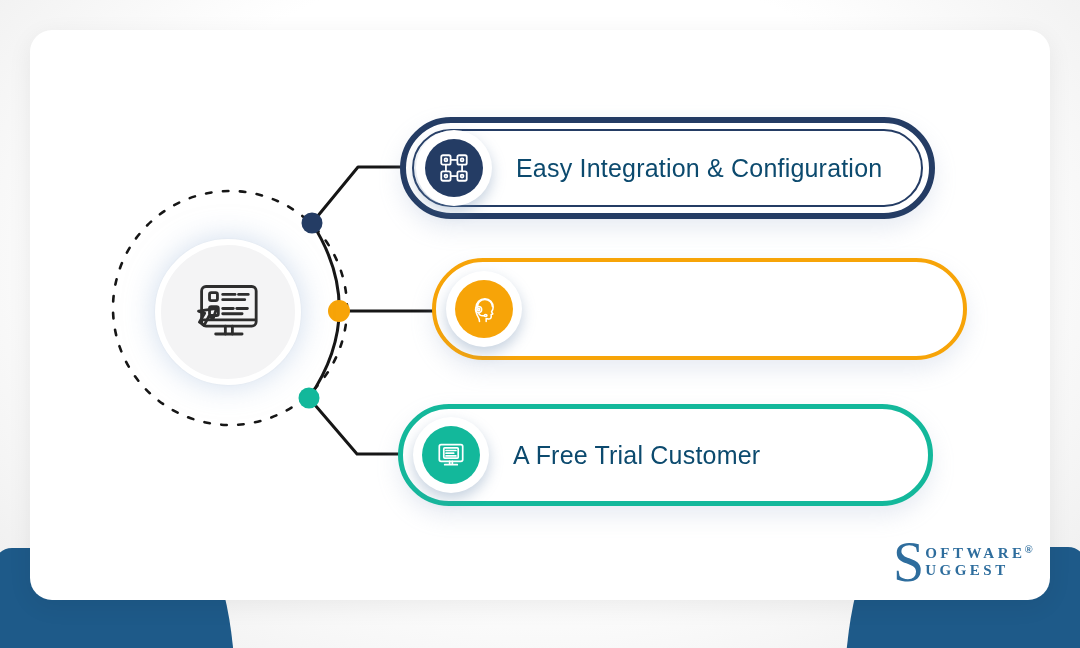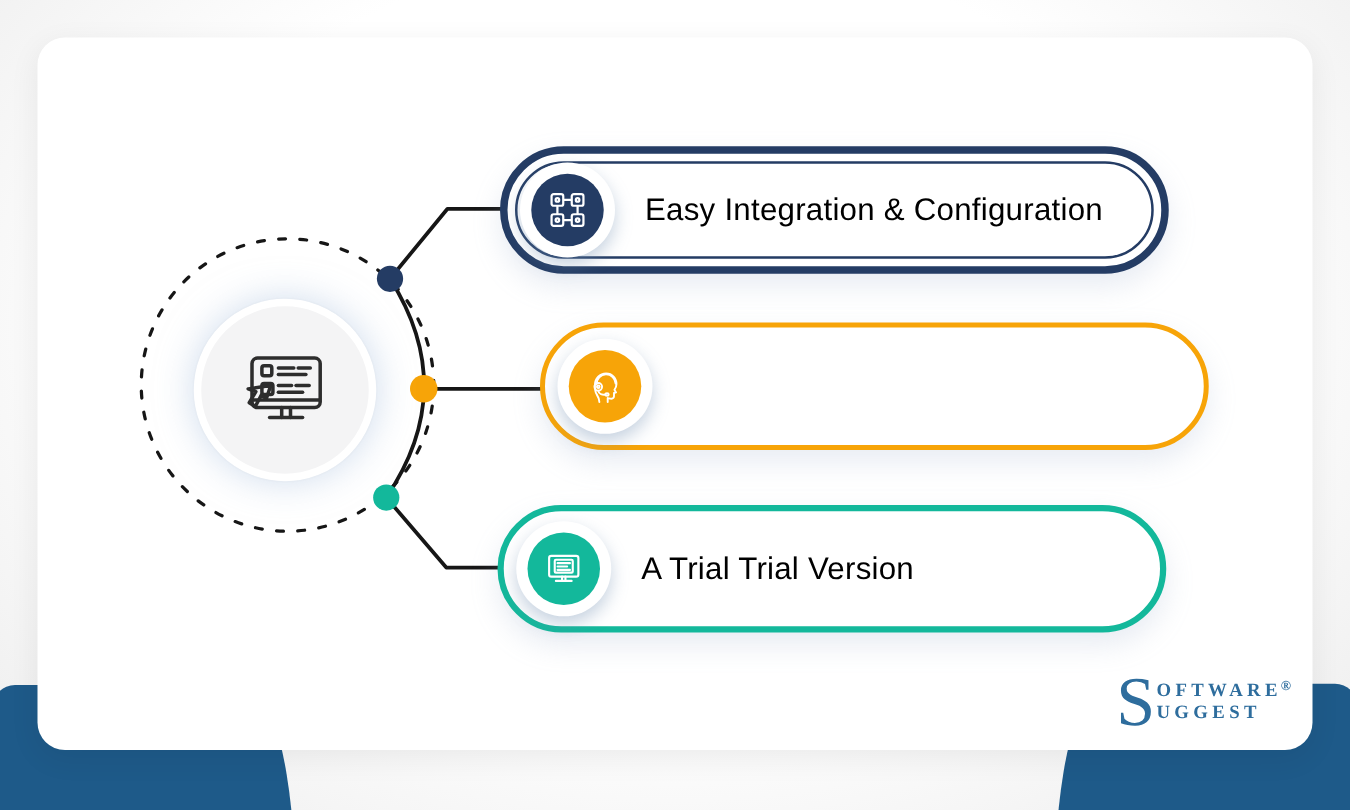--- a/index.html
+++ b/index.html
@@ -39,21 +39,21 @@
     width:76px;height:76px;border-radius:50%;background:#ffffff;
     box-shadow:0 6px 14px rgba(110,140,175,.4);
     display:flex;align-items:center;justify-content:center;z-index:2;}
   .badge-core{width:58px;height:58px;border-radius:50%;
     display:flex;align-items:center;justify-content:center;}
   .core-0{background:#243C64;}
   .core-1{background:#F7A408;}
   .core-2{background:#13B89B;}
   .pill-label{position:absolute;left:110px;right:26px;top:0;bottom:0;
     display:flex;align-items:center;font-size:25px;font-weight:500;
-    color:#000000;letter-spacing:.2px;white-space:nowrap;}
+    color:#0c4a6e;letter-spacing:.2px;white-space:nowrap;}
   
   .logo{position:absolute;left:893px;top:540px;z-index:3;display:flex;
     color:#2E6D9D;font-family:"Liberation Serif", serif;align-items:flex-start;}
   .logo-s{font-size:56px;line-height:44px;font-weight:400;margin-right:1px;}
   .logo-words{display:flex;flex-direction:column;padding-top:5px;text-align:center;}
   .logo-line{font-size:15px;font-weight:700;letter-spacing:3.5px;line-height:17px;
     display:flex;align-items:flex-start;}
   .logo-reg{font-size:11px;letter-spacing:0;position:relative;top:-4px;left:-1px;}
 </style>
 </head>
@@ -150,21 +150,21 @@
             <line x1="14.5" y1="15" x2="25.5" y2="15"></line>
             <line x1="14.5" y1="18" x2="23" y2="18"></line>
             <line x1="14.5" y1="21" x2="25.5" y2="21"></line>
             <line x1="18.5" y1="27" x2="18.5" y2="30"></line>
             <line x1="21.5" y1="27" x2="21.5" y2="30"></line>
             <line x1="13" y1="30.8" x2="27" y2="30.8"></line>
           </g>
         </svg>
       </div>
     </div>
-    <div class="pill-label">A Trial Trial Version</div>
+    <div class="pill-label">A Free Trial Customer</div>
   </div>
 
   <div class="logo">
     <div class="logo-s">S</div>
     <div class="logo-words">
       <div class="logo-line">
         <span>OFTWARE</span>
         <span class="logo-reg">®</span>
       </div>
       <div class="logo-line">

